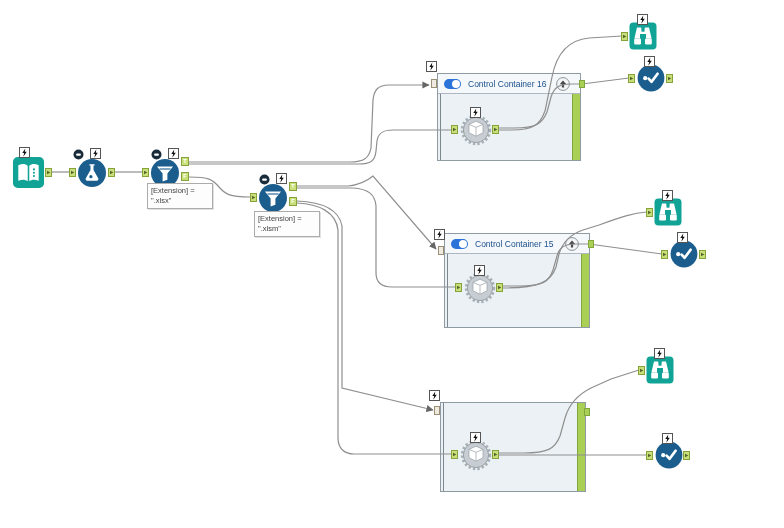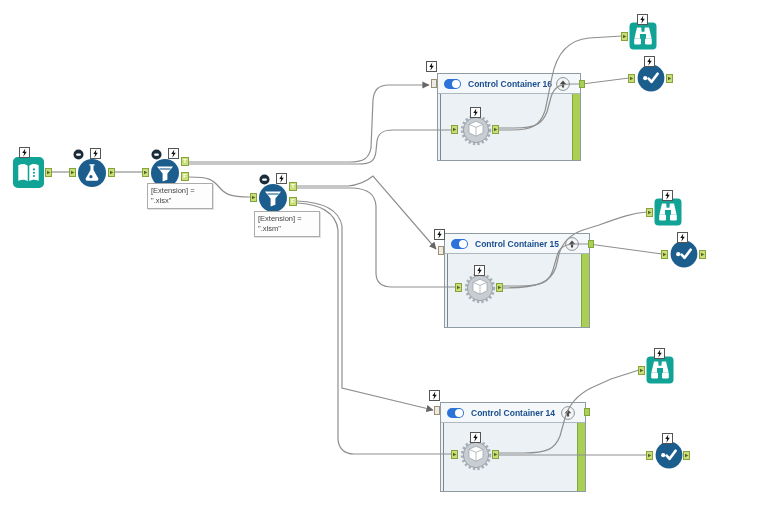--- a/index.html
+++ b/index.html
@@ -3,21 +3,21 @@
 <meta charset="utf-8">
 <style>
   html,body{margin:0;padding:0;background:#fff;}
   #stage{position:relative;width:784px;height:528px;background:#ffffff;overflow:hidden;
          font-family:"Liberation Sans",sans-serif;}
   .cc{position:absolute;background:#EBF1F4;border:1px solid #8F9BA3;box-sizing:border-box;z-index:1;}
   .cc-leftline{position:absolute;left:2px;top:0;bottom:0;width:1px;background:#7C878E;}
   .cc-header{position:absolute;left:0;right:0;top:0;height:20px;background:#F4F8FA;
              border-bottom:1px solid #AEB8BE;display:flex;align-items:center;box-sizing:border-box;
              padding-left:6px;}
-  .cc-title{color:#1A4E8C;font-size:8.5px;font-weight:bold;margin-left:7px;white-space:nowrap;}
+  .cc-title{color:#1A4E8C;font-size:8.5px;font-weight:normal;margin-left:7px;white-space:nowrap;}
   .toggle{position:relative;width:17px;height:10px;border-radius:5px;background:#2B72D9;flex:0 0 auto;}
   .toggle .knob{position:absolute;right:1px;top:1px;width:8px;height:8px;border-radius:50%;background:#fff;}
   .collapse{position:absolute;right:10px;top:3px;width:14px;height:14px;}
   .greenbar{position:absolute;right:0;top:0;bottom:0;width:7px;background:#A9CF54;border-left:1px solid #82A63E;}
   #wires{position:absolute;left:0;top:0;z-index:2;}
   .tool{position:absolute;z-index:3;}
   .tool svg{display:block;}
   .badge{position:absolute;width:11px;height:11px;z-index:4;}
   .anchor{position:absolute;background:#C9DF79;border:1px solid #86A23B;box-sizing:border-box;z-index:3;
           display:flex;align-items:center;justify-content:center;}
@@ -67,30 +67,20 @@
     </div>
     <div class="badge" style="left: 434px; top: 226px; width: 11px; height: 11px;"><svg width="100%" height="100%" viewBox="0 0 11 11">
         <rect x="0.5" y="0.5" width="10" height="10" fill="#fff" stroke="#555"></rect>
         <path d="M6.3 1.4 L3.3 6 h1.9 L4.3 9.7 L7.8 4.7 H5.8 Z" fill="#111"></path>
       </svg></div>
     <div class="nub" style="left: 438px; top: 246px; width: 6px; height: 9px;"></div>
     <div class="greennub" style="left: 588px; top: 240px; width: 6px; height: 8px;"></div>
     <div class="cc" style="left: 440px; top: 402px; width: 146px; height: 90px;">
       <div class="cc-leftline"></div>
       <div class="greenbar"></div>
-      <div class="cc-header">
-        <div class="toggle">
-          <div class="knob"></div>
-        </div>
-        <span class="cc-title">Control Container 14</span>
-        <div class="collapse"><svg width="100%" height="100%" viewBox="0 0 14 14">
-            <circle cx="7" cy="7" r="6.4" fill="#F3F5F6" stroke="#8A9399"></circle>
-            <path d="M7 3.4 L10.3 7.3 H8.1 V10.5 H5.9 V7.3 H3.7 Z" fill="#4A4A4A"></path>
-          </svg></div>
-      </div>
     </div>
     <div class="badge" style="left: 429px; top: 387px; width: 11px; height: 11px;"><svg width="100%" height="100%" viewBox="0 0 11 11">
         <rect x="0.5" y="0.5" width="10" height="10" fill="#fff" stroke="#555"></rect>
         <path d="M6.3 1.4 L3.3 6 h1.9 L4.3 9.7 L7.8 4.7 H5.8 Z" fill="#111"></path>
       </svg></div>
     <div class="nub" style="left: 434px; top: 406px; width: 6px; height: 9px;"></div>
     <div class="greennub" style="left: 584px; top: 408px; width: 6px; height: 8px;"></div>
     <svg id="wires" width="784" height="528">
       <defs>
         <marker id="arr" markerWidth="7" markerHeight="7" refX="5.5" refY="3" orient="auto">

